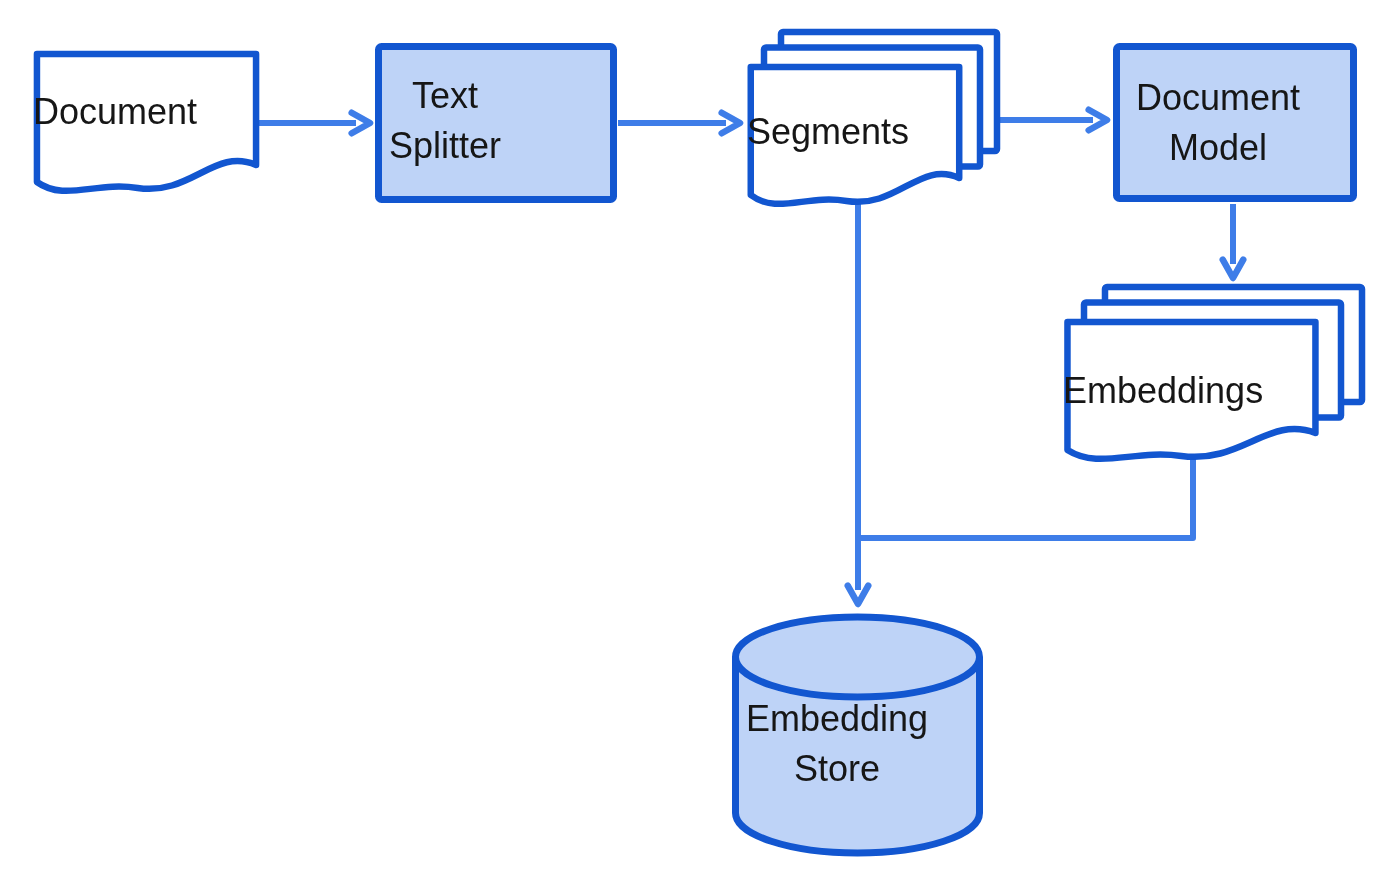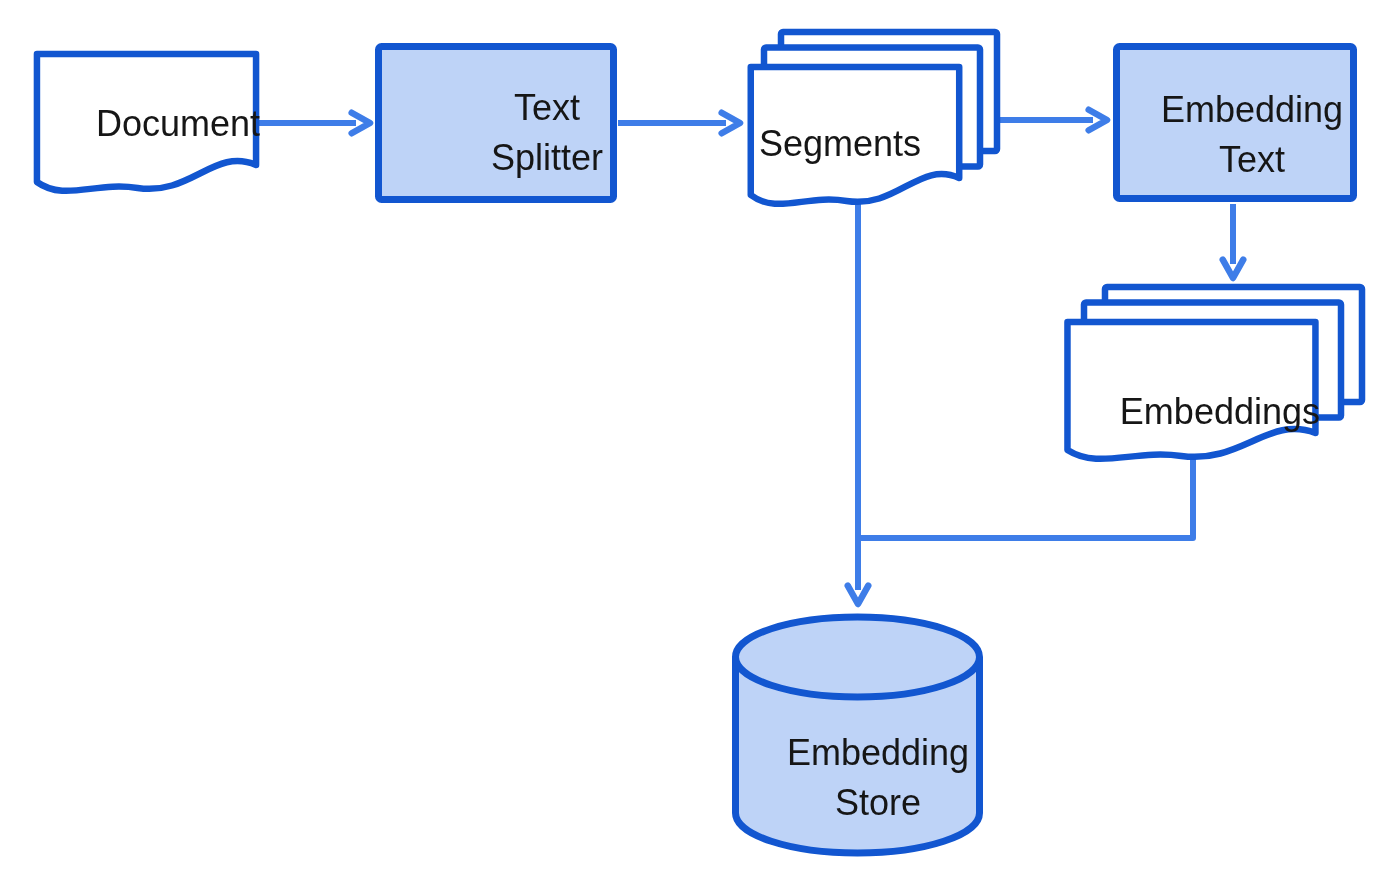--- a/index.html
+++ b/index.html
@@ -15,22 +15,22 @@
     font-family:"Liberation Sans",sans-serif;}
   .stage{position:absolute;left:0;top:0;width:1400px;height:888px;background:var(--bg);}
   svg.layer{position:absolute;left:0;top:0;}
   .proc-rect{fill:var(--shape-fill);stroke:var(--shape-border);stroke-width:7;stroke-linejoin:round;}
   .doc-shape{fill:var(--doc-fill);stroke:var(--shape-border);stroke-width:6.5;
     stroke-linejoin:round;vector-effect:non-scaling-stroke;}
   .stack-rect{fill:var(--doc-fill);stroke:var(--shape-border);stroke-width:6.5;stroke-linejoin:round;}
   .cyl{fill:var(--shape-fill);stroke:var(--shape-border);stroke-width:7;}
   .connector{stroke:var(--arrow);stroke-width:6;fill:none;stroke-linejoin:round;stroke-linecap:butt;}
   .arrowhead-glyph{stroke:var(--arrow);fill:none;stroke-linecap:round;stroke-linejoin:round;}
-  .node-label{position:absolute;display:flex;align-items:center;justify-content:flex-end;
-    text-align:center;color:var(--text);font-size:36px;line-height:1.38;pointer-events:none;margin-top:12px;}
+  .node-label{position:absolute;display:flex;align-items:center;justify-content:flex-start;
+    text-align:center;color:var(--text);font-size:36px;line-height:1.38;pointer-events:none;}
   .node-label span{display:inline-block;}
 </style>
 </head>
 <body>
 
 <div class="stage">
 
   <svg class="layer" width="1400" height="888" viewBox="0 0 1400 888">
     <defs>
       <path id="docShape" class="doc-shape" d="M4,4 L226,4 L226,115 C 184,97 160,146 106,138 C 64,131 32,152 4,132 Z"></path>
@@ -90,24 +90,24 @@
 
   <div class="node-label" style="left:375px;top:43px;width:242px;height:156px;">
     <span style="max-width:140px;">Text Splitter</span>
   </div>
 
   <div class="node-label" style="left:747px;top:63px;width:174px;height:138px;">
     <span>Segments</span>
   </div>
 
   <div class="node-label" style="left:1113px;top:43px;width:244px;height:159px;">
-    <span style="max-width:210px;">Embedding Text</span>
+    <span style="max-width:210px;">Document Model</span>
   </div>
 
-  <div class="node-label" style="left:1063px;top:334px;width:257px;height:132px;">
+  <div class="node-label" style="left:1063px;top:325px;width:257px;height:132px;">
     <span>Embeddings</span>
   </div>
 
-  <div class="node-label" style="left:732px;top:690px;width:251px;height:152px;">
+  <div class="node-label" style="left:732px;top:668px;width:251px;height:152px;">
     <span style="max-width:210px;">Embedding Store</span>
   </div>
 
 </div>
 
 </body></html>

